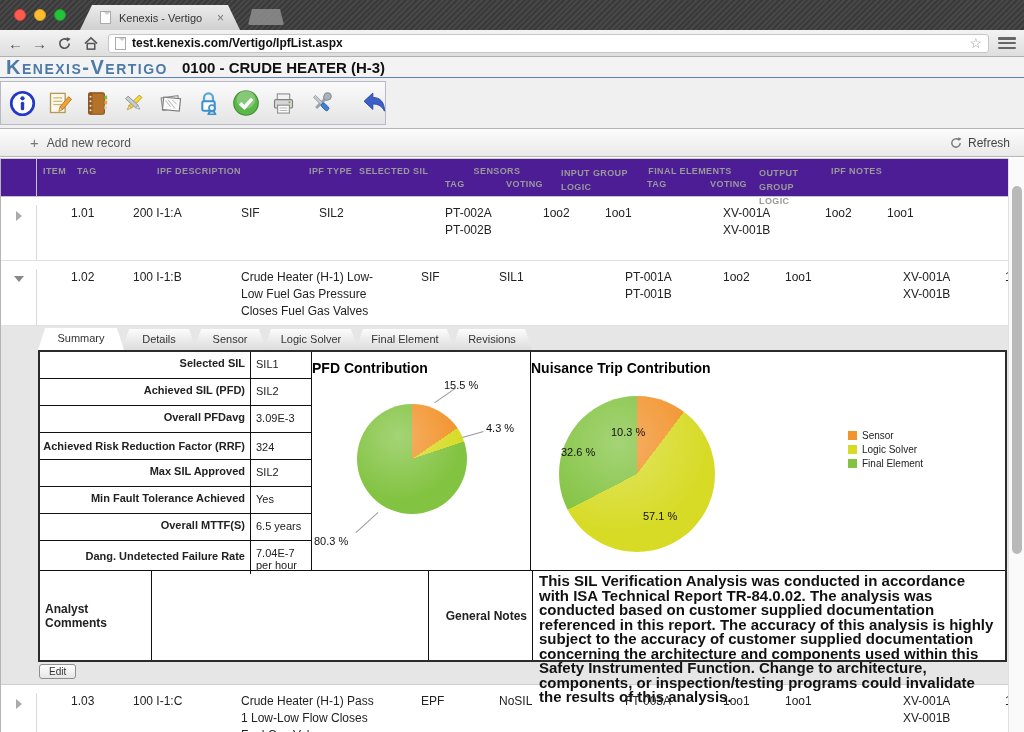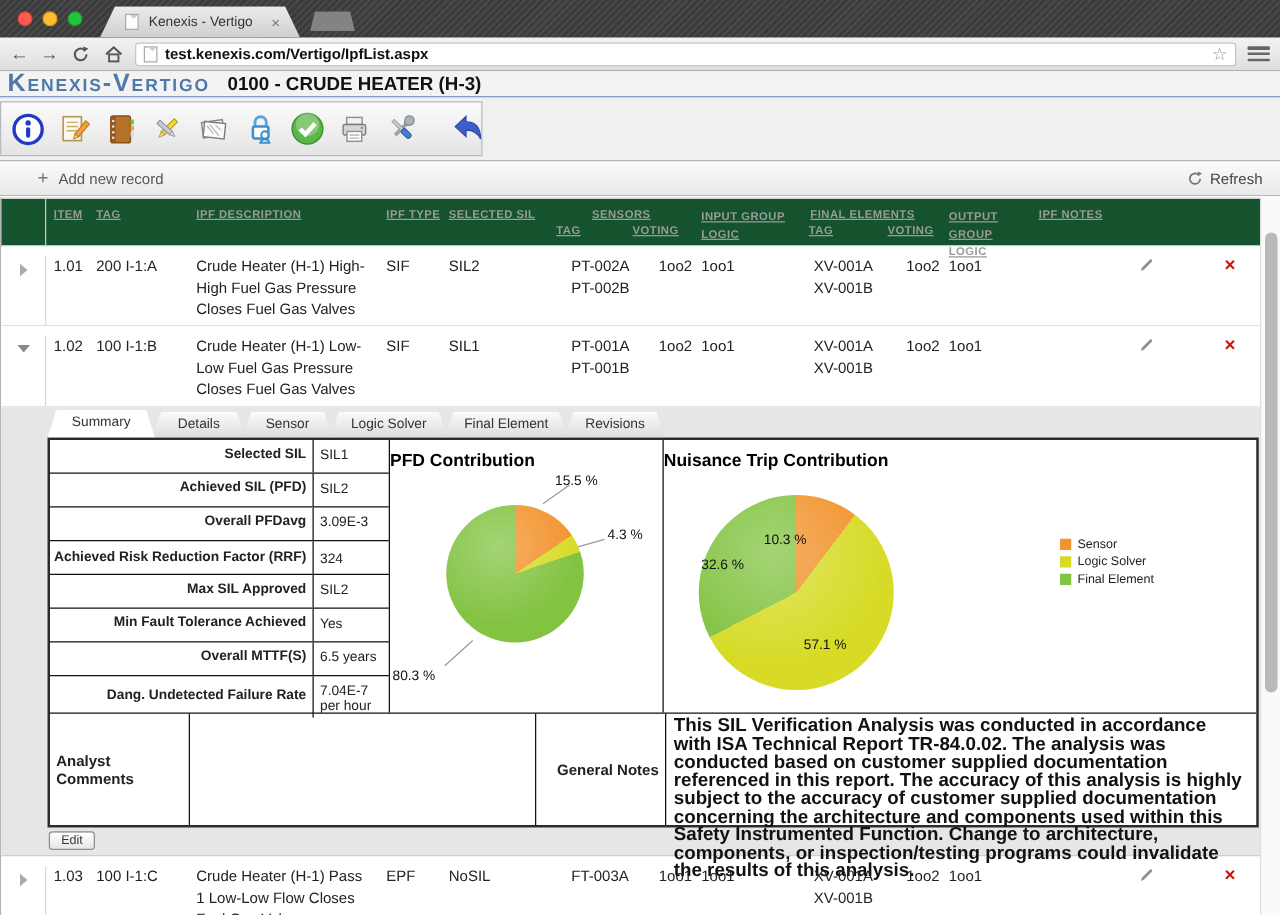--- a/index.html
+++ b/index.html
@@ -51,28 +51,28 @@
   
   .add-bar { height:29px; background:linear-gradient(#fcfcfc,#e9e9e9); border-top:1px solid #b5b5b5; border-bottom:1px solid #b5b5b5;
     display:flex; align-items:center; padding:0 14px 0 30px; color:#555; }
   .add-left { display:flex; gap:8px; align-items:center; }
   .plus { font-size:15px; color:#777; line-height:1; }
   .refresh { margin-left:auto; display:flex; gap:5px; align-items:center; color:#444; }
   .gap6 { height:7px; background:#fff; }
 
   
   .grid-area { position:absolute; left:0; top:158px; width:1008px; bottom:0; border-left:1px solid #b5b5b5; border-top:1px solid #cfcfcf; overflow:hidden; background:#fff; }
-  .g-head { display:flex; background:#14532d; border-bottom:1px solid #c5c5c5; height:38px;
-    font-size:9px; font-weight:700; color:#9a9a9a; letter-spacing:.4px;text-decoration:underline; }
+  .g-head { display:flex; background:#4c1d95; border-bottom:1px solid #c5c5c5; height:38px;
+    font-size:9px; font-weight:700; color:#9a9a9a; letter-spacing:.4px; }
   .g-head .hcell { padding-top:7px; }
   .hline2 { white-space:pre-line; line-height:14px; }
   .group-cell .gtop { text-align:center; }
   .group-cell .gsub { display:flex; justify-content:space-between; margin-top:3px; }
   .g-row { display:flex; background:#fff; border-bottom:1px solid #e0e0e0; padding:8px 0 0 0; line-height:17px; }
-  .g-row .cell { white-space:pre-line; }
+  .g-row .cell { white-space:pre-line;margin-left:28px; }
   .c-exp { width:36px; flex:none; border-right:1px solid #d8d8d8; display:flex; justify-content:center; padding-top:4px; }
   .g-head .c-exp { border-right:1px solid #c5c5c5; }
   .c-item { width:40px; flex:none; padding-left:6px; }
   .c-tag { width:80px; flex:none; }
   .c-desc { width:152px; flex:none; padding-right:12px; }
   .c-type { width:50px; flex:none; }
   .c-sil { width:78px; flex:none; }
   .c-stag { width:70px; flex:none; padding-left:20px; }
   .c-svote { width:46px; flex:none; padding-left:20px; }
   .c-ilogic { width:78px; flex:none; padding-left:8px; }
@@ -333,21 +333,20 @@
       <div class="c-edit"></div>
       <div class="c-del"></div>
   </div>
 
   <div class="g-row" style="height:64px">
     <div class="c-exp">
         <div class="tri-right"></div>
       </div>
     <div class="c-item cell">1.01</div>
     <div class="c-tag cell">200 I-1:A</div>
-    <div class="c-desc cell">Crude Heater (H-1) High-High Fuel Gas Pressure Closes Fuel Gas Valves</div>
     <div class="c-type cell">SIF</div>
     <div class="c-sil cell">SIL2</div>
     <div class="c-stag cell">PT-002A
 PT-002B</div>
     <div class="c-svote cell">1oo2</div>
     <div class="c-ilogic cell">1oo1</div>
     <div class="c-ftag cell">XV-001A
 XV-001B</div>
     <div class="c-fvote cell">1oo2</div>
     <div class="c-ologic cell">1oo1</div>

